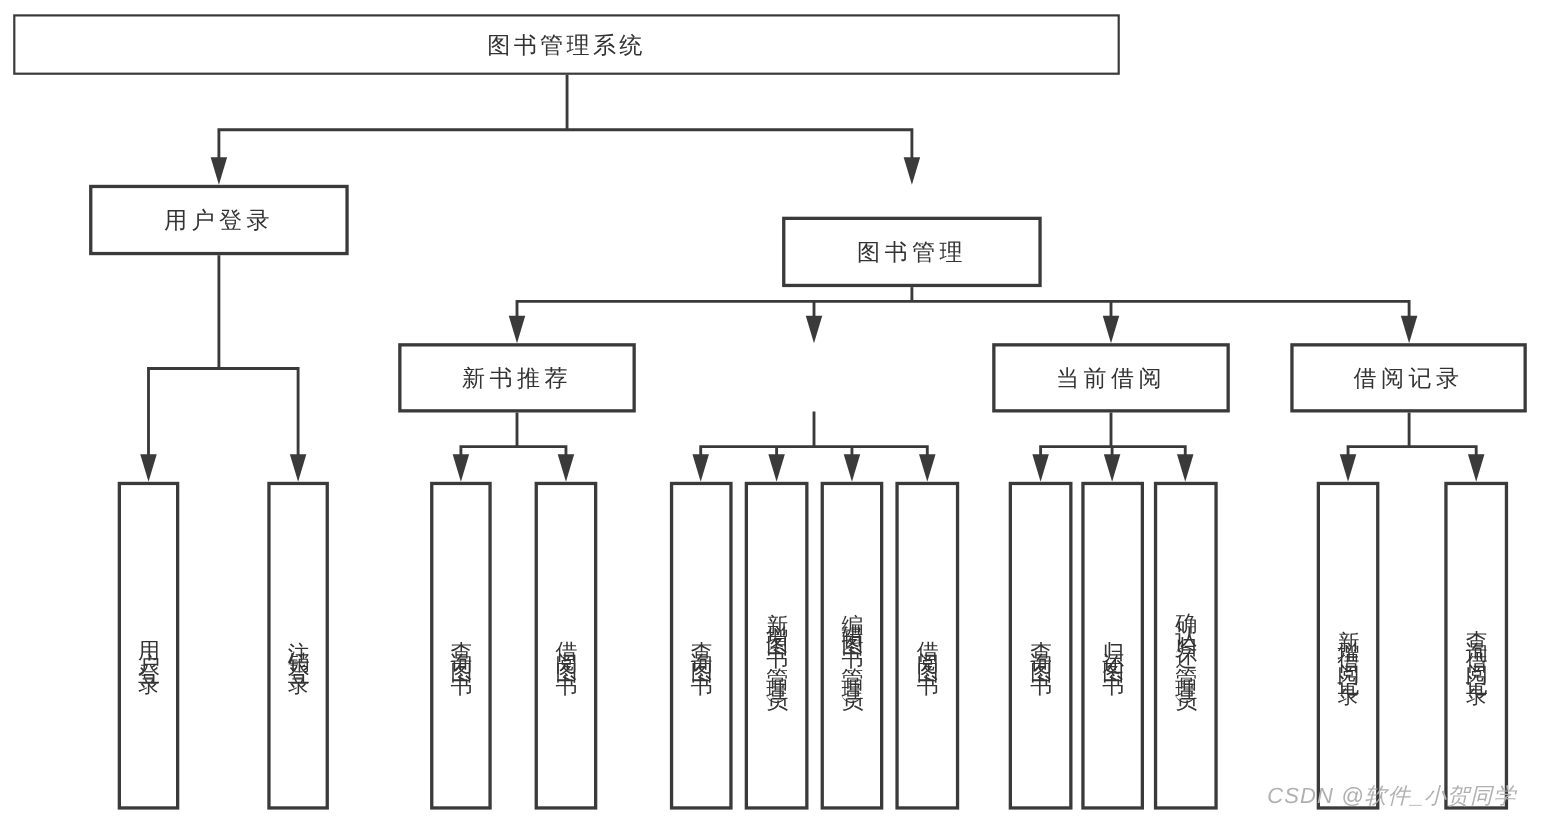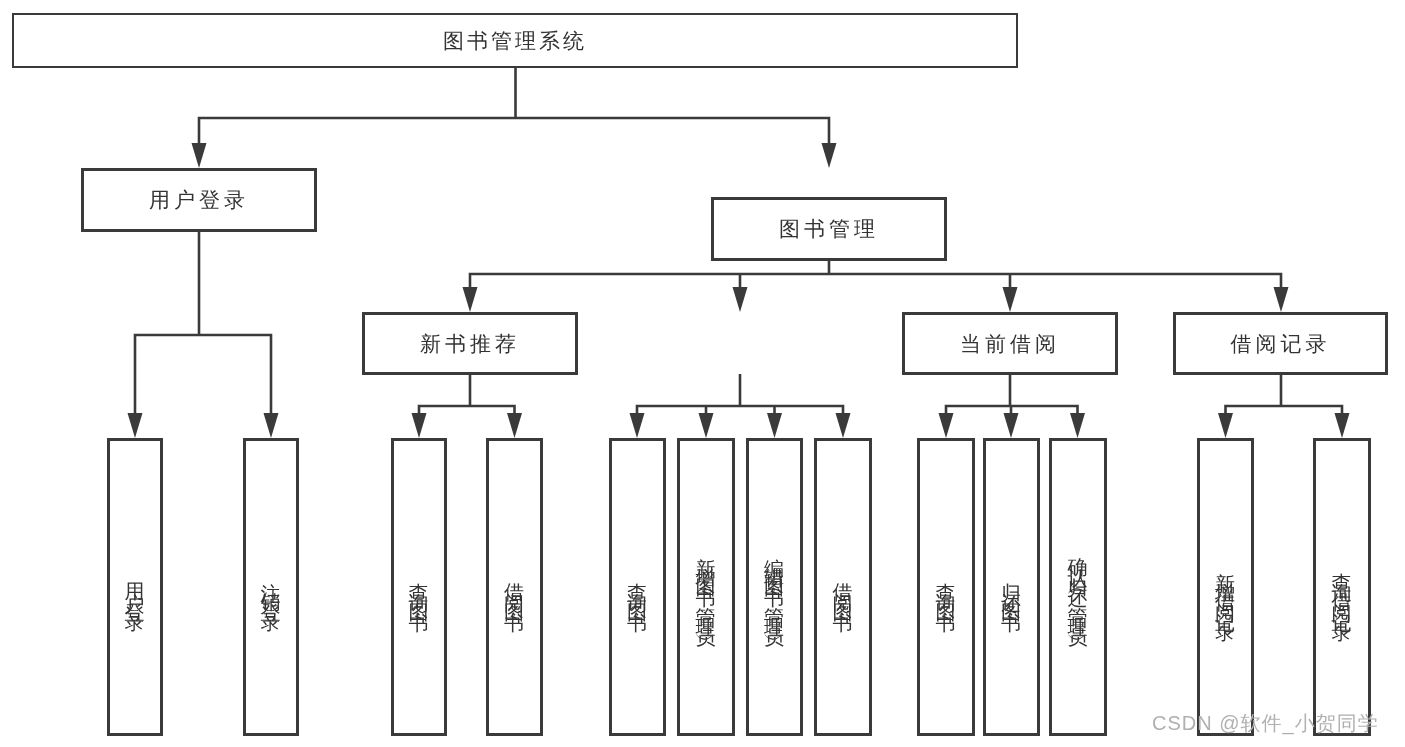--- a/index.html
+++ b/index.html
@@ -42,20 +42,21 @@
   }
   .watermark{
     position:absolute;
     left:1152px;
     top:710px;
     font-size:20px;
     color:var(--wm);
     letter-spacing:1px;
     white-space:nowrap;
     z-index:10;
+    font-style:italic;
   }
 </style>
 </head>
 <body>
 
 <div class="canvas">
 
   <svg class="connector" width="1405" height="747" viewBox="0 0 1405 747" xmlns="http://www.w3.org/2000/svg">
 
     <path d="M515.5 67 V119.3 M197.7 118 H830.3 M199 118 V147 M829 118 V147"></path>

